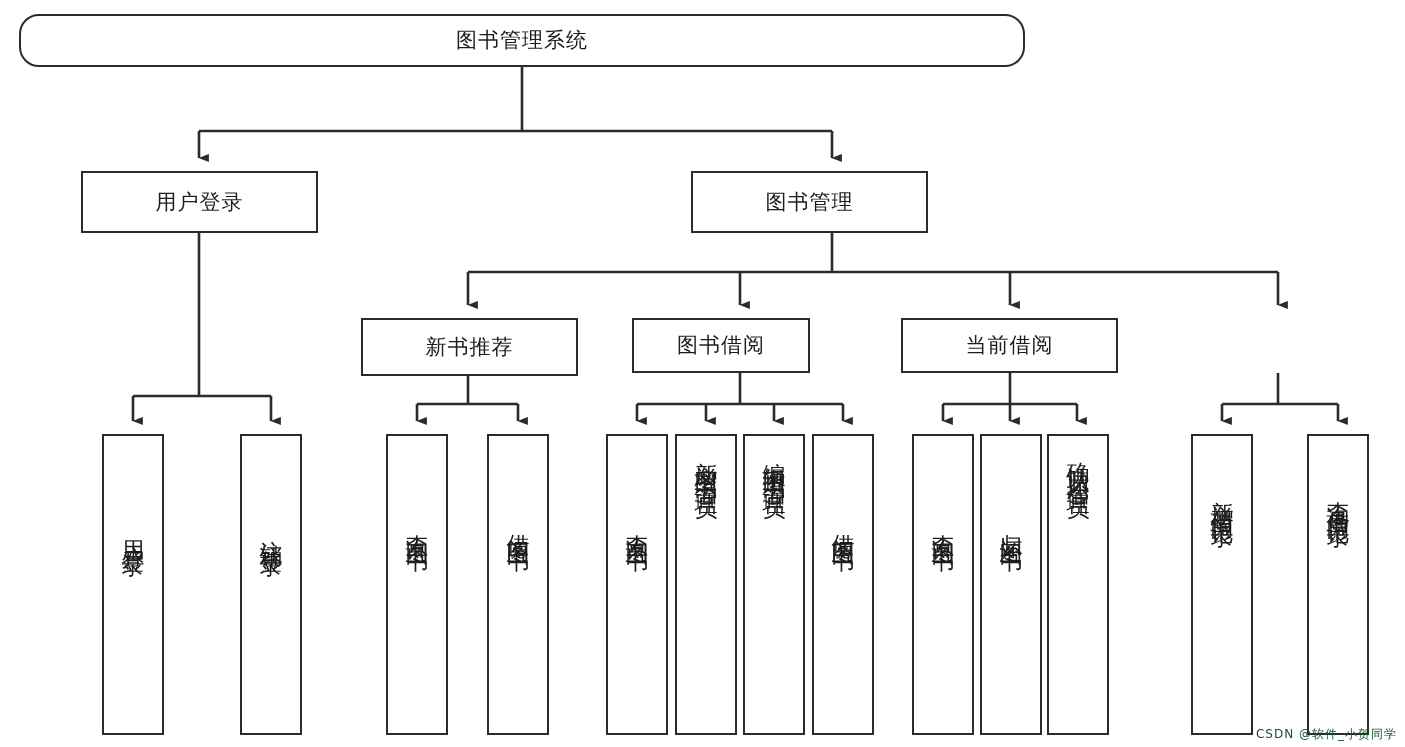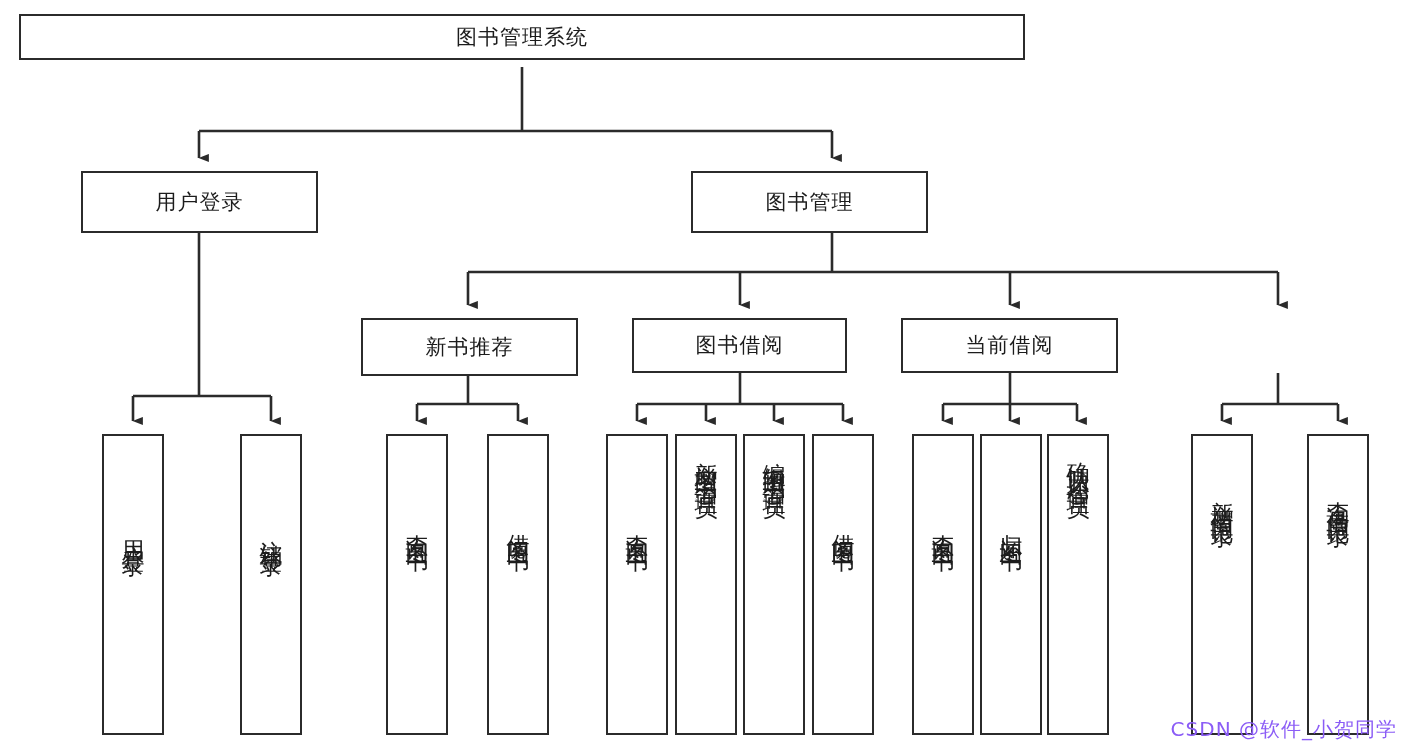--- a/index.html
+++ b/index.html
@@ -51,22 +51,22 @@
     font-size:23px;
     letter-spacing:5px;
     line-height:1;
     white-space:nowrap;
     display:block;
   }
   .watermark{
     position:absolute;
     right:8px;
     bottom:4px;
-    font-size:20px;
-    color:#8b5cf6;
+    font-size:12px;
+    color:#14532d;
     letter-spacing:1px;
     z-index:3;
     white-space:nowrap;
     font-family:"DejaVu Sans","Liberation Sans",sans-serif;
   }
 </style>
 </head>
 <body>
 
 <div id="canvas">
@@ -115,37 +115,37 @@
       <path d="M1010,404 L1010,421" marker-end="url(#arrow)"></path>
       <path d="M1077,404 L1077,421" marker-end="url(#arrow)"></path>
 
       <path d="M1278,373 L1278,404"></path>
       <path d="M1222,404 L1338,404"></path>
       <path d="M1222,404 L1222,421" marker-end="url(#arrow)"></path>
       <path d="M1338,404 L1338,421" marker-end="url(#arrow)"></path>
     </g>
   </svg>
 
-  <div class="node" style="left:19px; top:14px; width:1006px; height:46px;">
+  <div class="node" style="left:19px; top:14px; width:1006px; height:53px;border-radius:20px;">
     <span class="lbl">图书管理系统</span>
   </div>
 
   <div class="node" style="left:81px; top:171px; width:237px; height:62px;">
     <span class="lbl">用户登录</span>
   </div>
 
   <div class="node" style="left:691px; top:171px; width:237px; height:62px;">
     <span class="lbl">图书管理</span>
   </div>
 
   <div class="node" style="left:361px; top:318px; width:217px; height:58px;">
     <span class="lbl">新书推荐</span>
   </div>
 
-  <div class="node" style="left:632px; top:318px; width:215px; height:55px;">
+  <div class="node" style="left:632px; top:318px; width:178px; height:55px;">
     <span class="lbl">图书借阅</span>
   </div>
 
   <div class="node" style="left:901px; top:318px; width:217px; height:55px;">
     <span class="lbl">当前借阅</span>
   </div>
 
 
   <div class="node leaf" style="left:102px; top:434px; width:62px; height:301px; padding-top:86px;">
     <span class="lbl">用户登录</span>

